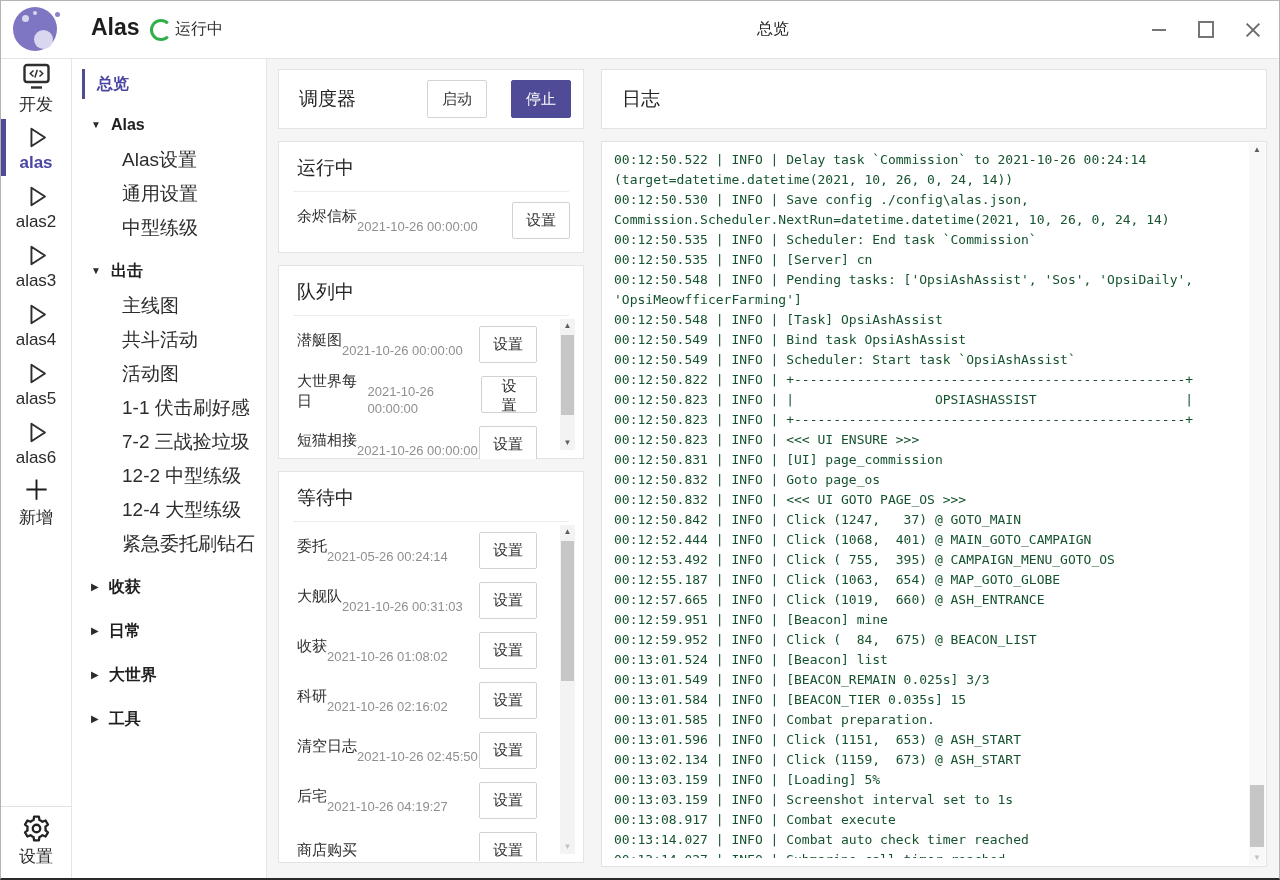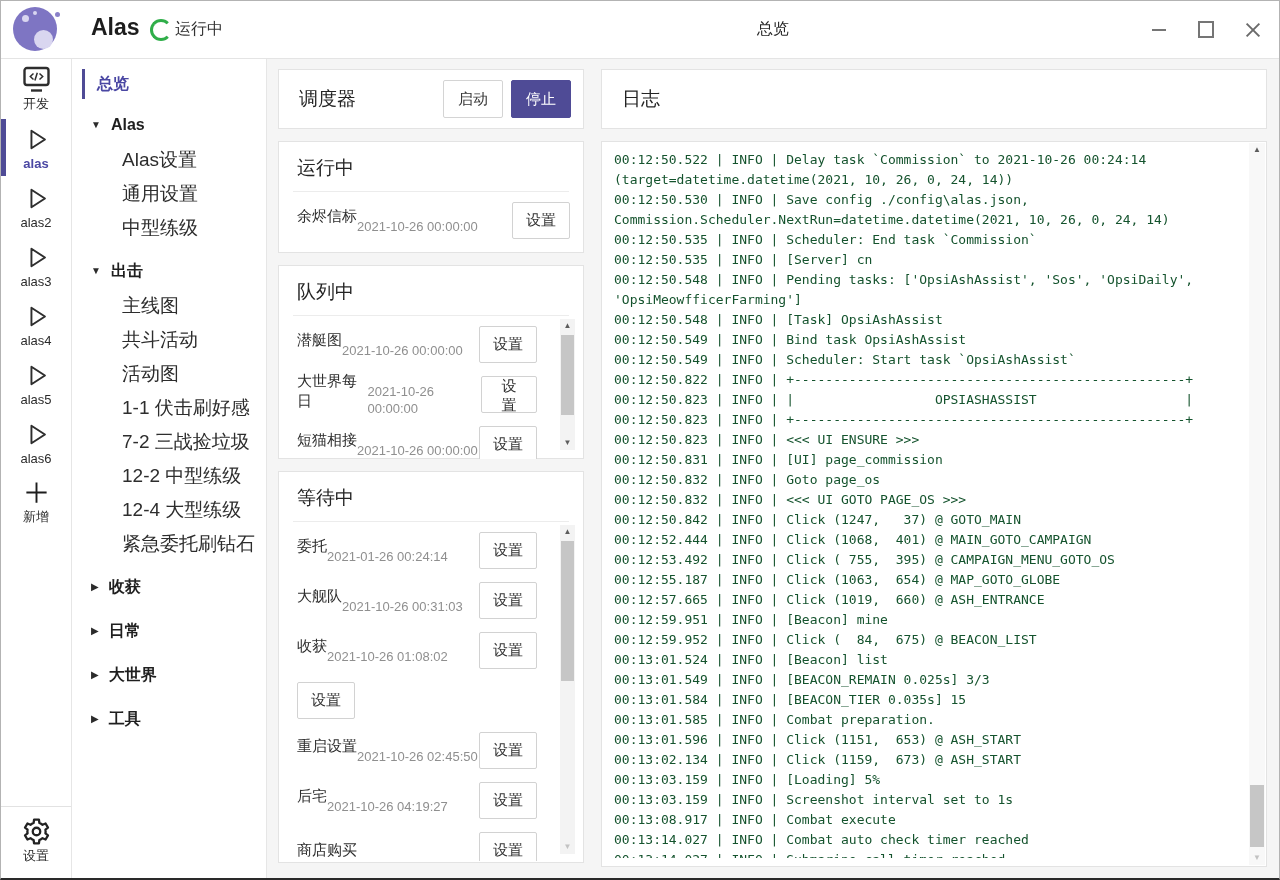--- a/index.html
+++ b/index.html
@@ -31,39 +31,39 @@
   .wb-min{width:14px;height:0;border-top:2px solid #757575;}
   .wb-max{width:13px;height:13px;border:2px solid #757575;background:#fff;}
   .wb-close{position:relative;width:16px;height:16px;}
   .wb-close::before,.wb-close::after{content:"";position:absolute;left:-1px;top:7px;width:18px;height:2px;background:#6a6a6a;}
   .wb-close::before{transform:rotate(45deg);}
   .wb-close::after{transform:rotate(-45deg);}
   
   .rail{position:absolute;top:58px;left:0;bottom:0;width:70px;background:#fff;border-right:1px solid #e6e6e6;}
   .rail-item{position:relative;height:59px;display:flex;flex-direction:column;align-items:center;justify-content:center;cursor:pointer;}
   .rail-icon{height:30px;display:flex;align-items:center;justify-content:center;}
-  .rail-label{font-size:13px;color:#2b2b2b;margin-top:1px;}
+  .rail-label{font-size:17px;color:#2b2b2b;margin-top:1px;}
   .rail-item.selected .rail-label{color:var(--accent-text);font-weight:bold;}
   .rail-sel-bar{position:absolute;left:0;top:1px;bottom:1px;width:5px;background:var(--accent);}
   .rail-settings{position:absolute;bottom:0;left:0;right:0;border-top:1px solid #e2e2e2;padding:4px 0 8px;}
   
   .menu{position:absolute;top:58px;left:71px;bottom:0;width:195px;box-sizing:border-box;background:#fff;border-right:1px solid #e6e6e6;padding-top:10px;}
   .menu-top{display:flex;align-items:center;height:30px;margin:0 0 4px 10px;padding-left:12px;font-size:16px;cursor:pointer;}
   .menu-top.selected{border-left:3px solid var(--accent);color:var(--accent-text);font-weight:bold;}
   .menu-group-h{display:flex;align-items:center;height:36px;margin-top:8px;padding-left:19px;font-size:16px;font-weight:600;color:#1f1f1f;cursor:pointer;}
   .menu-arrow{font-size:10px;margin-right:10px;color:#2b2b2b;transform:translateY(-1px);}
   .menu-sub{display:flex;align-items:center;height:34px;padding-left:50px;font-size:19px;color:#2d2d2d;cursor:pointer;}
   
   .content{position:absolute;top:58px;left:266px;right:0;bottom:0;background:#f5f5f5;}
   .panel{background:#fff;border:1px solid #e3e3e3;box-sizing:border-box;}
   .col-left{position:absolute;left:11px;top:10px;width:306px;}
   .col-right{position:absolute;left:334px;right:12px;top:10px;bottom:11px;}
   .head-panel{height:60px;display:flex;align-items:center;justify-content:space-between;padding:0 12px 0 20px;margin-bottom:12px;}
   .panel-title{font-size:19px;color:#242424;}
-  .btn-row{display:flex;gap:8px;}
+  .btn-row{display:flex;gap:24px;}
   .btn{height:38px;padding:0 14px;background:#fff;border:1px solid #d4d4d4;border-radius:2px;font-size:15px;color:#333;font-family:inherit;cursor:pointer;white-space:nowrap;}
   .btn-primary{background:var(--accent);border-color:var(--accent);color:#fff;}
   
   .task-panel{position:relative;margin-bottom:12px;}
   .p-title{font-size:19px;color:#242424;padding:13px 18px 10px;}
   .p-divider{margin:0 14px;border:none;border-top:1px solid #ececec;}
   .task-list{overflow:hidden;margin:3px 0 0 18px;}
   .task-panel.has-scroll .task-list{margin-right:33px;}
   .task-row{height:50px;display:flex;align-items:center;justify-content:space-between;padding-right:13px;}
   .task-info{display:flex;flex-direction:row;justify-content:center;}
@@ -294,44 +294,48 @@
         </div>
       </div>
 
       <div class="panel task-panel has-scroll" id="panel-waiting" style="height:392px;margin-bottom:0;">
         <div class="p-title">等待中</div>
         <hr class="p-divider">
         <div class="task-list" style="height:336px;">
             <div class="task-row">
               <div class="task-info">
                 <div class="task-name">委托</div>
-                <div class="task-time">2021-01-26 00:24:14</div>
+                <div class="task-time">2021-05-26 00:24:14</div>
               </div>
               <button class="btn-sm">设置</button>
             </div>
             <div class="task-row">
               <div class="task-info">
                 <div class="task-name">大舰队</div>
                 <div class="task-time">2021-10-26 00:31:03</div>
               </div>
               <button class="btn-sm">设置</button>
             </div>
             <div class="task-row">
               <div class="task-info">
                 <div class="task-name">收获</div>
                 <div class="task-time">2021-10-26 01:08:02</div>
               </div>
               <button class="btn-sm">设置</button>
             </div>
             <div class="task-row">
-              <button class="btn-sm">设置</button>
-            </div>
-            <div class="task-row">
-              <div class="task-info">
-                <div class="task-name">重启设置</div>
+              <div class="task-info">
+                <div class="task-name">科研</div>
+                <div class="task-time">2021-10-26 02:16:02</div>
+              </div>
+              <button class="btn-sm">设置</button>
+            </div>
+            <div class="task-row">
+              <div class="task-info">
+                <div class="task-name">清空日志</div>
                 <div class="task-time">2021-10-26 02:45:50</div>
               </div>
               <button class="btn-sm">设置</button>
             </div>
             <div class="task-row">
               <div class="task-info">
                 <div class="task-name">后宅</div>
                 <div class="task-time">2021-10-26 04:19:27</div>
               </div>
               <button class="btn-sm">设置</button>

